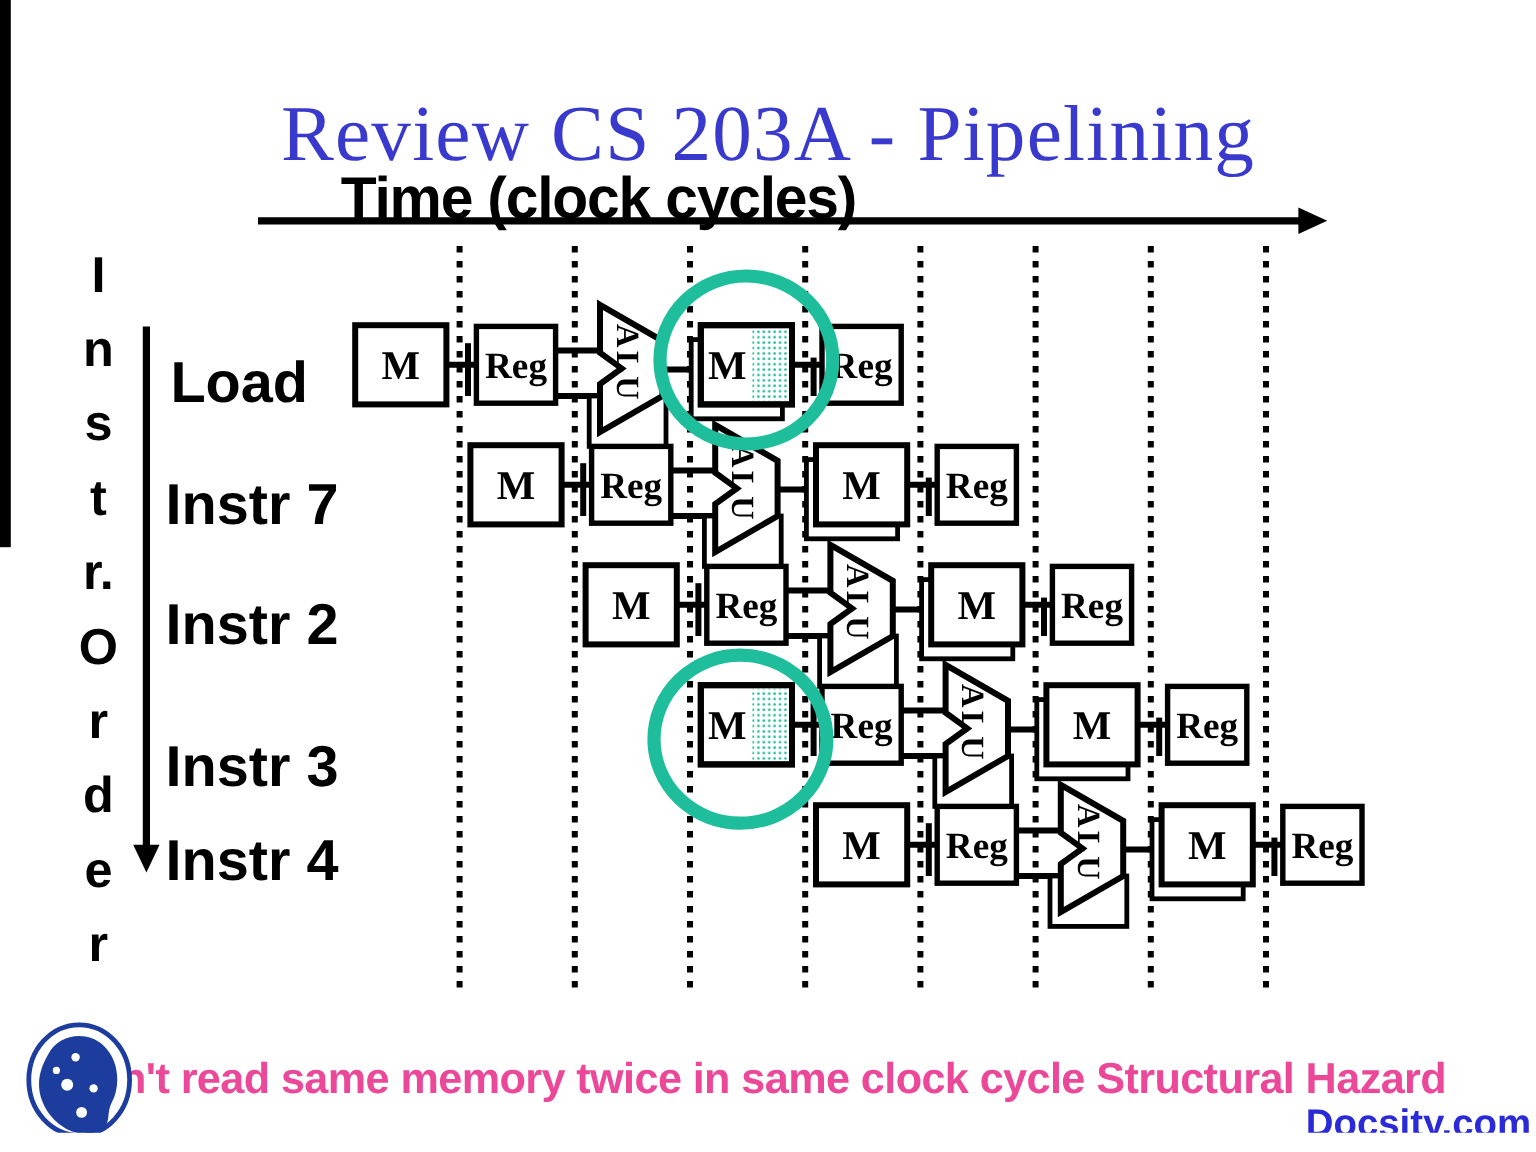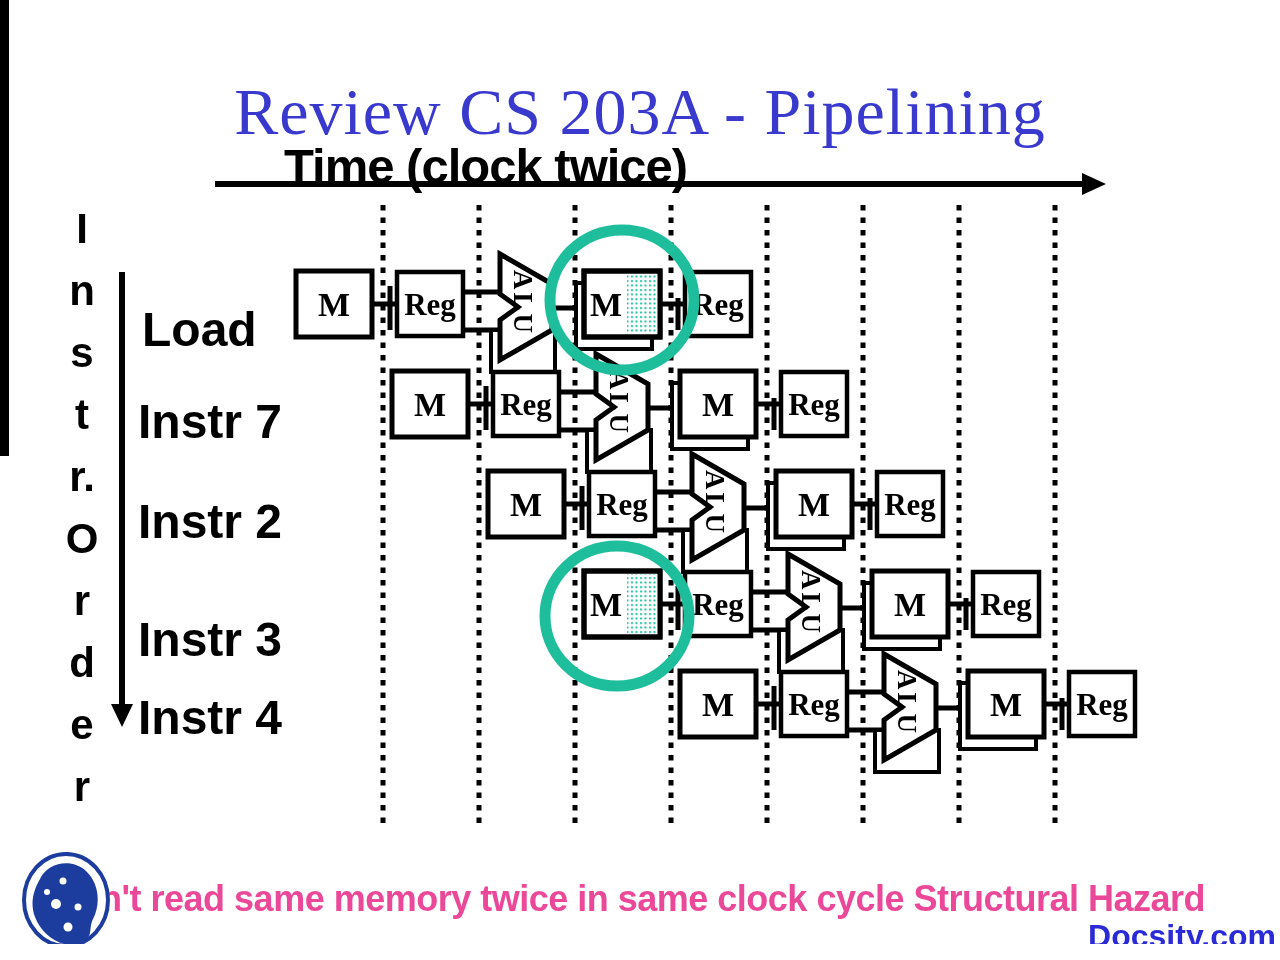--- a/index.html
+++ b/index.html
@@ -38,35 +38,35 @@
 </style>
 </head>
 <body>
 
 <div class="slide">
 
   <div class="edge-strip"></div>
 
   <div class="text-layer">
     <h1 class="title" style="color: rgb(57, 57, 206);">Review CS 203A - Pipelining</h1>
-    <div class="time-label">Time (clock twice)</div>
+    <div class="time-label">Time (clock cycles)</div>
     <div class="instr-order">
         <div>I</div>
         <div>n</div>
         <div>s</div>
         <div>t</div>
         <div>r.</div>
         <div>O</div>
         <div>r</div>
         <div>d</div>
         <div>e</div>
         <div>r</div>
       </div>
     <div id="row-labels">
-        <div class="row-label" style="top: 306px; left: 142px;">Load</div>
+        <div class="row-label" style="top: 296px; left: 142px;">Load</div>
         <div class="row-label" style="top: 398px;">Instr 7</div>
         <div class="row-label" style="top: 498px;">Instr 2</div>
         <div class="row-label" style="top: 596px; margin-top: 20px;">Instr 3</div>
         <div class="row-label" style="top: 694px;">Instr 4</div>
       </div>
     <div class="footer-note" style="color: #ec4899;">n't read same memory twice in same clock cycle Structural Hazard</div>
     <div class="watermark" style="color: rgb(42, 42, 216);">Docsity.com</div>
   </div>
 
   <svg class="diagram-svg" id="diagram" viewBox="0 0 1280 960" aria-hidden="true">

